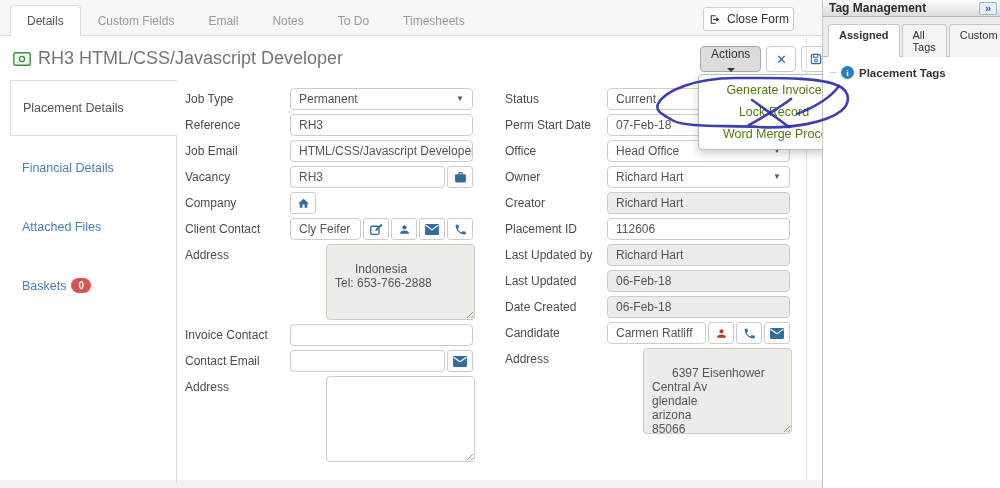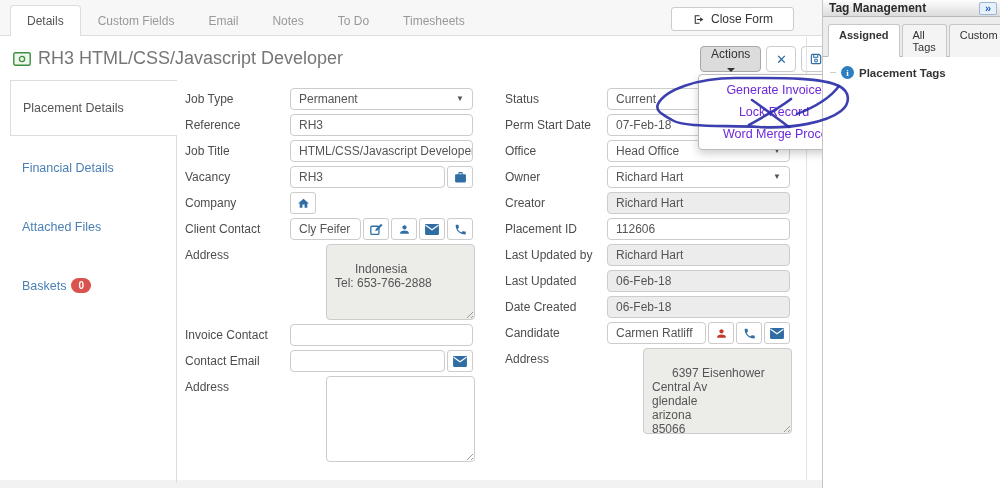--- a/index.html
+++ b/index.html
@@ -3,33 +3,33 @@
 <meta charset="utf-8">
 <style>
   * { margin:0; padding:0; box-sizing:border-box; }
   html,body { width:1000px; height:488px; background:#fff; font-family:"Liberation Sans", sans-serif; overflow:hidden; position:relative; color:#555; }
 
   
   .topbar { position:absolute; left:0; top:0; width:822px; height:36px; background:#f7f7f7; border-bottom:1px solid #ddd; z-index:1; }
   .toptabs { position:absolute; left:10px; bottom:-1px; display:flex; }
   .toptab { font-size:12px; color:#999; padding:8px 16px; cursor:pointer; border:1px solid transparent; border-bottom:none; border-radius:4px 4px 0 0; }
   .toptab.active { background:#fff; border-color:#ddd; color:#555; }
-  .closeform { position:absolute; right:28px; top:7px; height:24px; display:flex; align-items:center; gap:6px; background:#fff; border:1px solid #ccc; border-radius:3px; padding:0 20px; font-size:12px; color:#333; cursor:pointer; }
+  .closeform { position:absolute; right:28px; top:7px; height:24px; display:flex; align-items:center; gap:6px; background:#fff; border:1px solid #ccc; border-radius:3px; padding:0 4px; font-size:12px; color:#333; cursor:pointer; }
 
   
   .titlerow { position:absolute; left:13px; top:48px; display:flex; align-items:center; gap:7px; }
   .pagetitle { font-size:18px; color:#767676; }
   .toolbar { position:absolute; left:700px; top:46px; display:flex; gap:5px; }
   .btn-actions { height:26px; background:#dcdcdc; border:1px solid #a8a8a8; border-radius:4px; padding:0 10px; font-size:12px; color:#333; display:flex; align-items:center; gap:7px; cursor:pointer;flex-direction:column; }
   .caret-dn { width:0; height:0; border-left:4px solid transparent; border-right:4px solid transparent; border-top:4px solid #333; }
   .btn-sq { width:30px; height:26px; background:#fff; border:1px solid #ccc; border-radius:4px; display:flex; align-items:center; justify-content:center; color:#2f6da4; font-size:13px; cursor:pointer; }
 
   
   .menu { position:absolute; left:698px; top:74px; width:152px; background:#fff; border:1px solid #bbb; border-radius:4px; box-shadow:0 4px 8px rgba(0,0,0,.18); padding:4px 0; z-index:5; }
-  .menu-item { font-size:12.5px; color:#6d28d9; text-align:center; padding:4px 24px; white-space:nowrap; cursor:pointer; }
+  .menu-item { font-size:12.5px; color:#4d7c0f; text-align:center; padding:4px 24px; white-space:nowrap; cursor:pointer; }
 
   
   .sidebar { position:absolute; left:10px; top:80px; width:167px; height:403px; }
   .sidebar .vline { position:absolute; right:0; top:0; bottom:0; width:1px; background:#ddd; z-index:1; }
   .side-item { position:relative; font-size:12.5px; color:#4a7fb5; padding:20px 12px; margin-bottom:5px; cursor:pointer; }
   .side-item.active { background:#fff; border:1px solid #ddd; border-right:none; color:#555; z-index:2; }
   .badge { display:inline-block; background:#d9534f; color:#fff; font-size:10px; font-weight:bold; border-radius:10px; padding:2px 7px; margin-left:5px; position:relative; top:-1px; }
 
   
   .col { position:absolute; top:88px; }
@@ -139,21 +139,21 @@
         </div>
       </div>
   </div>
   <div class="frow">
     <label class="lbl">Reference</label>
     <div class="ctlwrap">
         <div class="ctl grow">RH3</div>
       </div>
   </div>
   <div class="frow">
-    <label class="lbl">Job Title</label>
+    <label class="lbl">Job Email</label>
     <div class="ctlwrap">
         <div class="ctl grow">HTML/CSS/Javascript Developer</div>
       </div>
   </div>
   <div class="frow">
     <label class="lbl">Vacancy</label>
     <div class="ctlwrap">
       <div class="ctl grow">RH3</div>
       <div class="addon">
           <svg width="13" height="13" viewBox="0 0 24 24">

